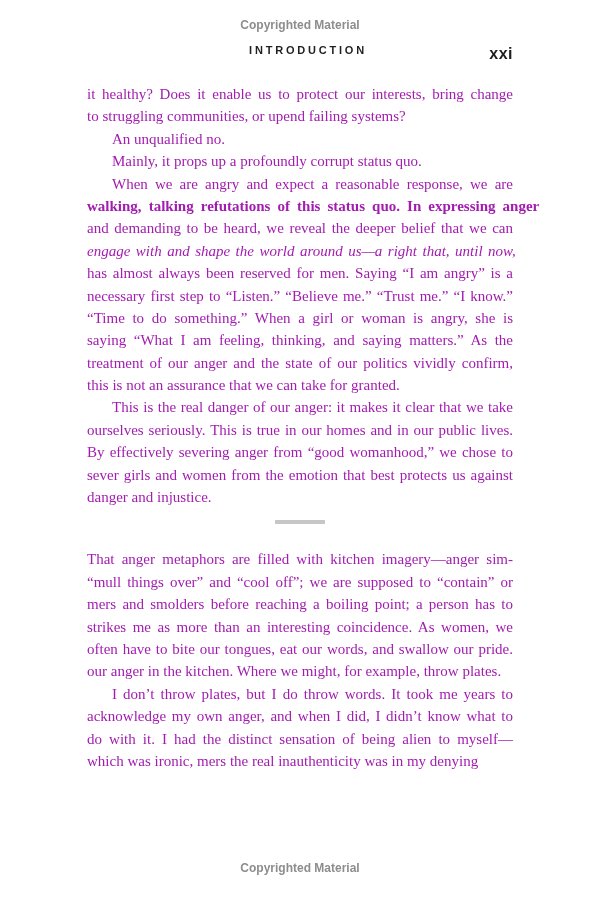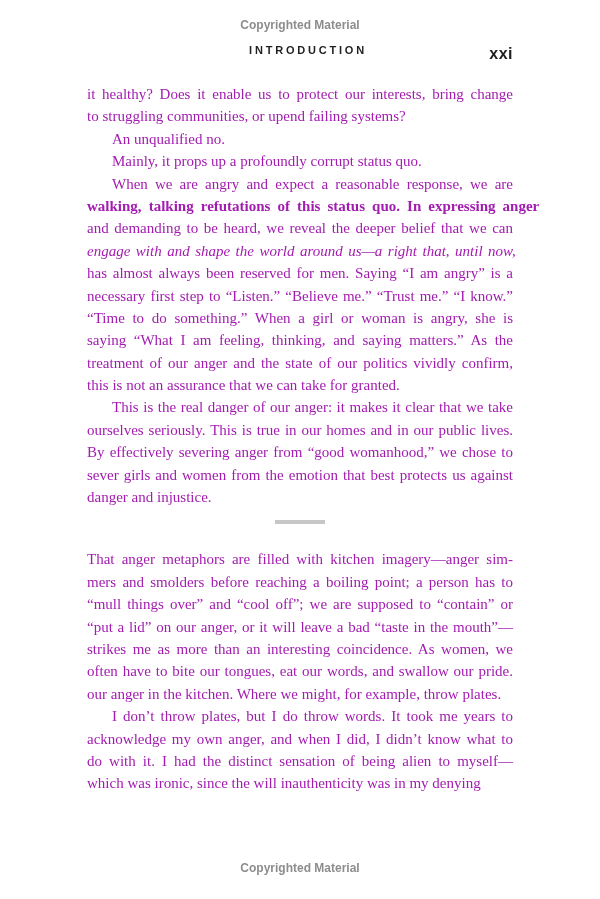--- a/index.html
+++ b/index.html
@@ -81,30 +81,29 @@
         <div class="line"><span style="word-spacing: 1.16406px;">ourselves seriously. This is true in our homes and in our public lives.</span></div>
         <div class="line"><span style="word-spacing: 1.45139px;">By effectively severing anger from “good womanhood,” we chose to</span></div>
         <div class="line"><span style="word-spacing: 1.27273px;">sever girls and women from the emotion that best protects us against</span></div>
         <div class="line"><span>danger and injustice.</span></div>
       </div>
       <div class="divider-wrap">
         <div class="divider-bar"></div>
       </div>
       <div class="paragraph">
         <div class="line"><span style="word-spacing: 3.47461px;">That anger metaphors are filled with kitchen imagery—anger sim-</span></div>
+        <div class="line"><span style="word-spacing: 2.28693px;">“mull things over” and “cool off”; we are supposed to “contain” or</span></div>
         <div class="line"><span style="word-spacing: 2.4858px;">mers and smolders before reaching a boiling point; a person has to</span></div>
-        <div class="line"><span style="word-spacing: 2.28693px;">“mull things over” and “cool off”; we are supposed to “contain” or</span></div>
-        <div class="line"><span style="word-spacing: 1.00417px;">“put a lid” on our anger, or it will leave a bad “taste in the mouth”—</span></div>
         <div class="line"><span style="word-spacing: 2.77813px;">strikes me as more than an interesting coincidence. As women, we</span></div>
         <div class="line"><span style="word-spacing: 1.09766px;">often have to bite our tongues, eat our words, and swallow our pride.</span></div>
         <div class="line"><span>our anger in the kitchen. Where we might, for example, throw plates.</span></div>
       </div>
       <div class="paragraph">
         <div class="line indent"><span style="word-spacing: 2.3137px;">I don’t throw plates, but I do throw words. It took me years to</span></div>
         <div class="line"><span style="word-spacing: 1.96875px;">acknowledge my own anger, and when I did, I didn’t know what to</span></div>
         <div class="line"><span style="word-spacing: 3.31771px;">do with it. I had the distinct sensation of being alien to myself—</span></div>
-        <div class="line"><span>which was ironic, since the will inauthenticity was in my denying</span></div>
+        <div class="line"><span>which was ironic, mers the real inauthenticity was in my denying</span></div>
       </div>
     </div>
 
   <div class="copyright bottom">Copyrighted Material</div>
 
 </div>
 
 </body></html>

